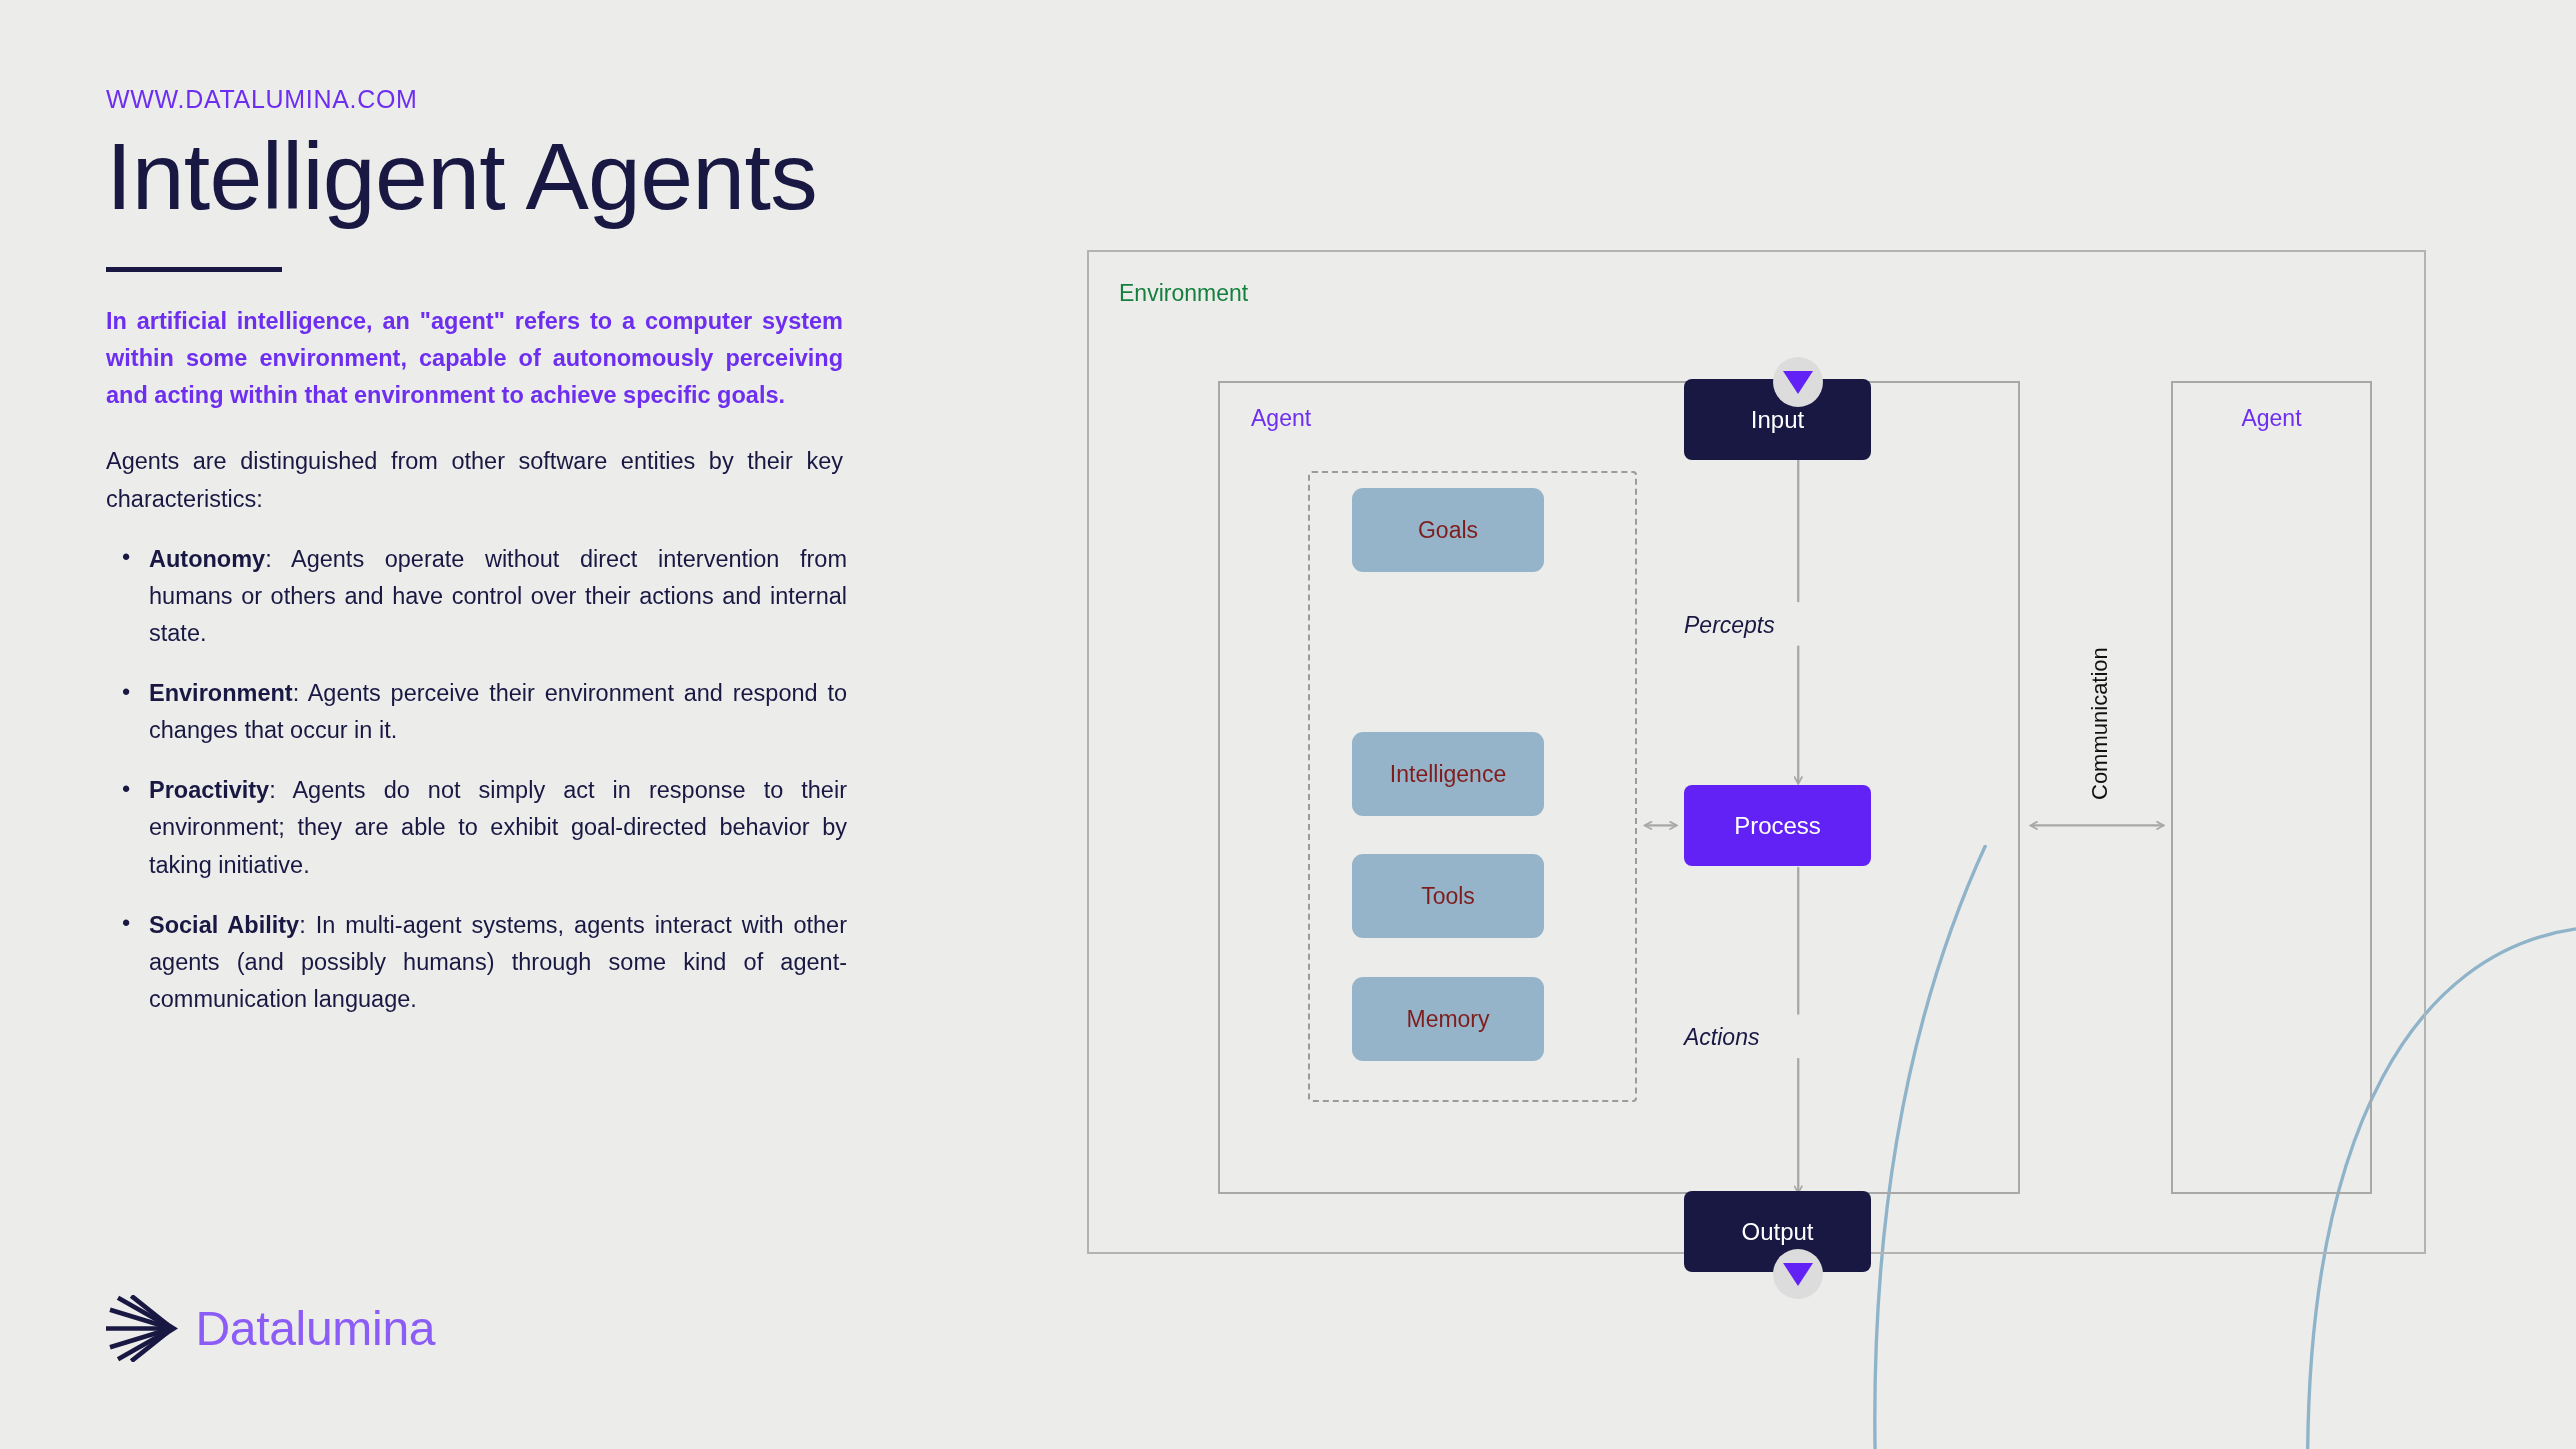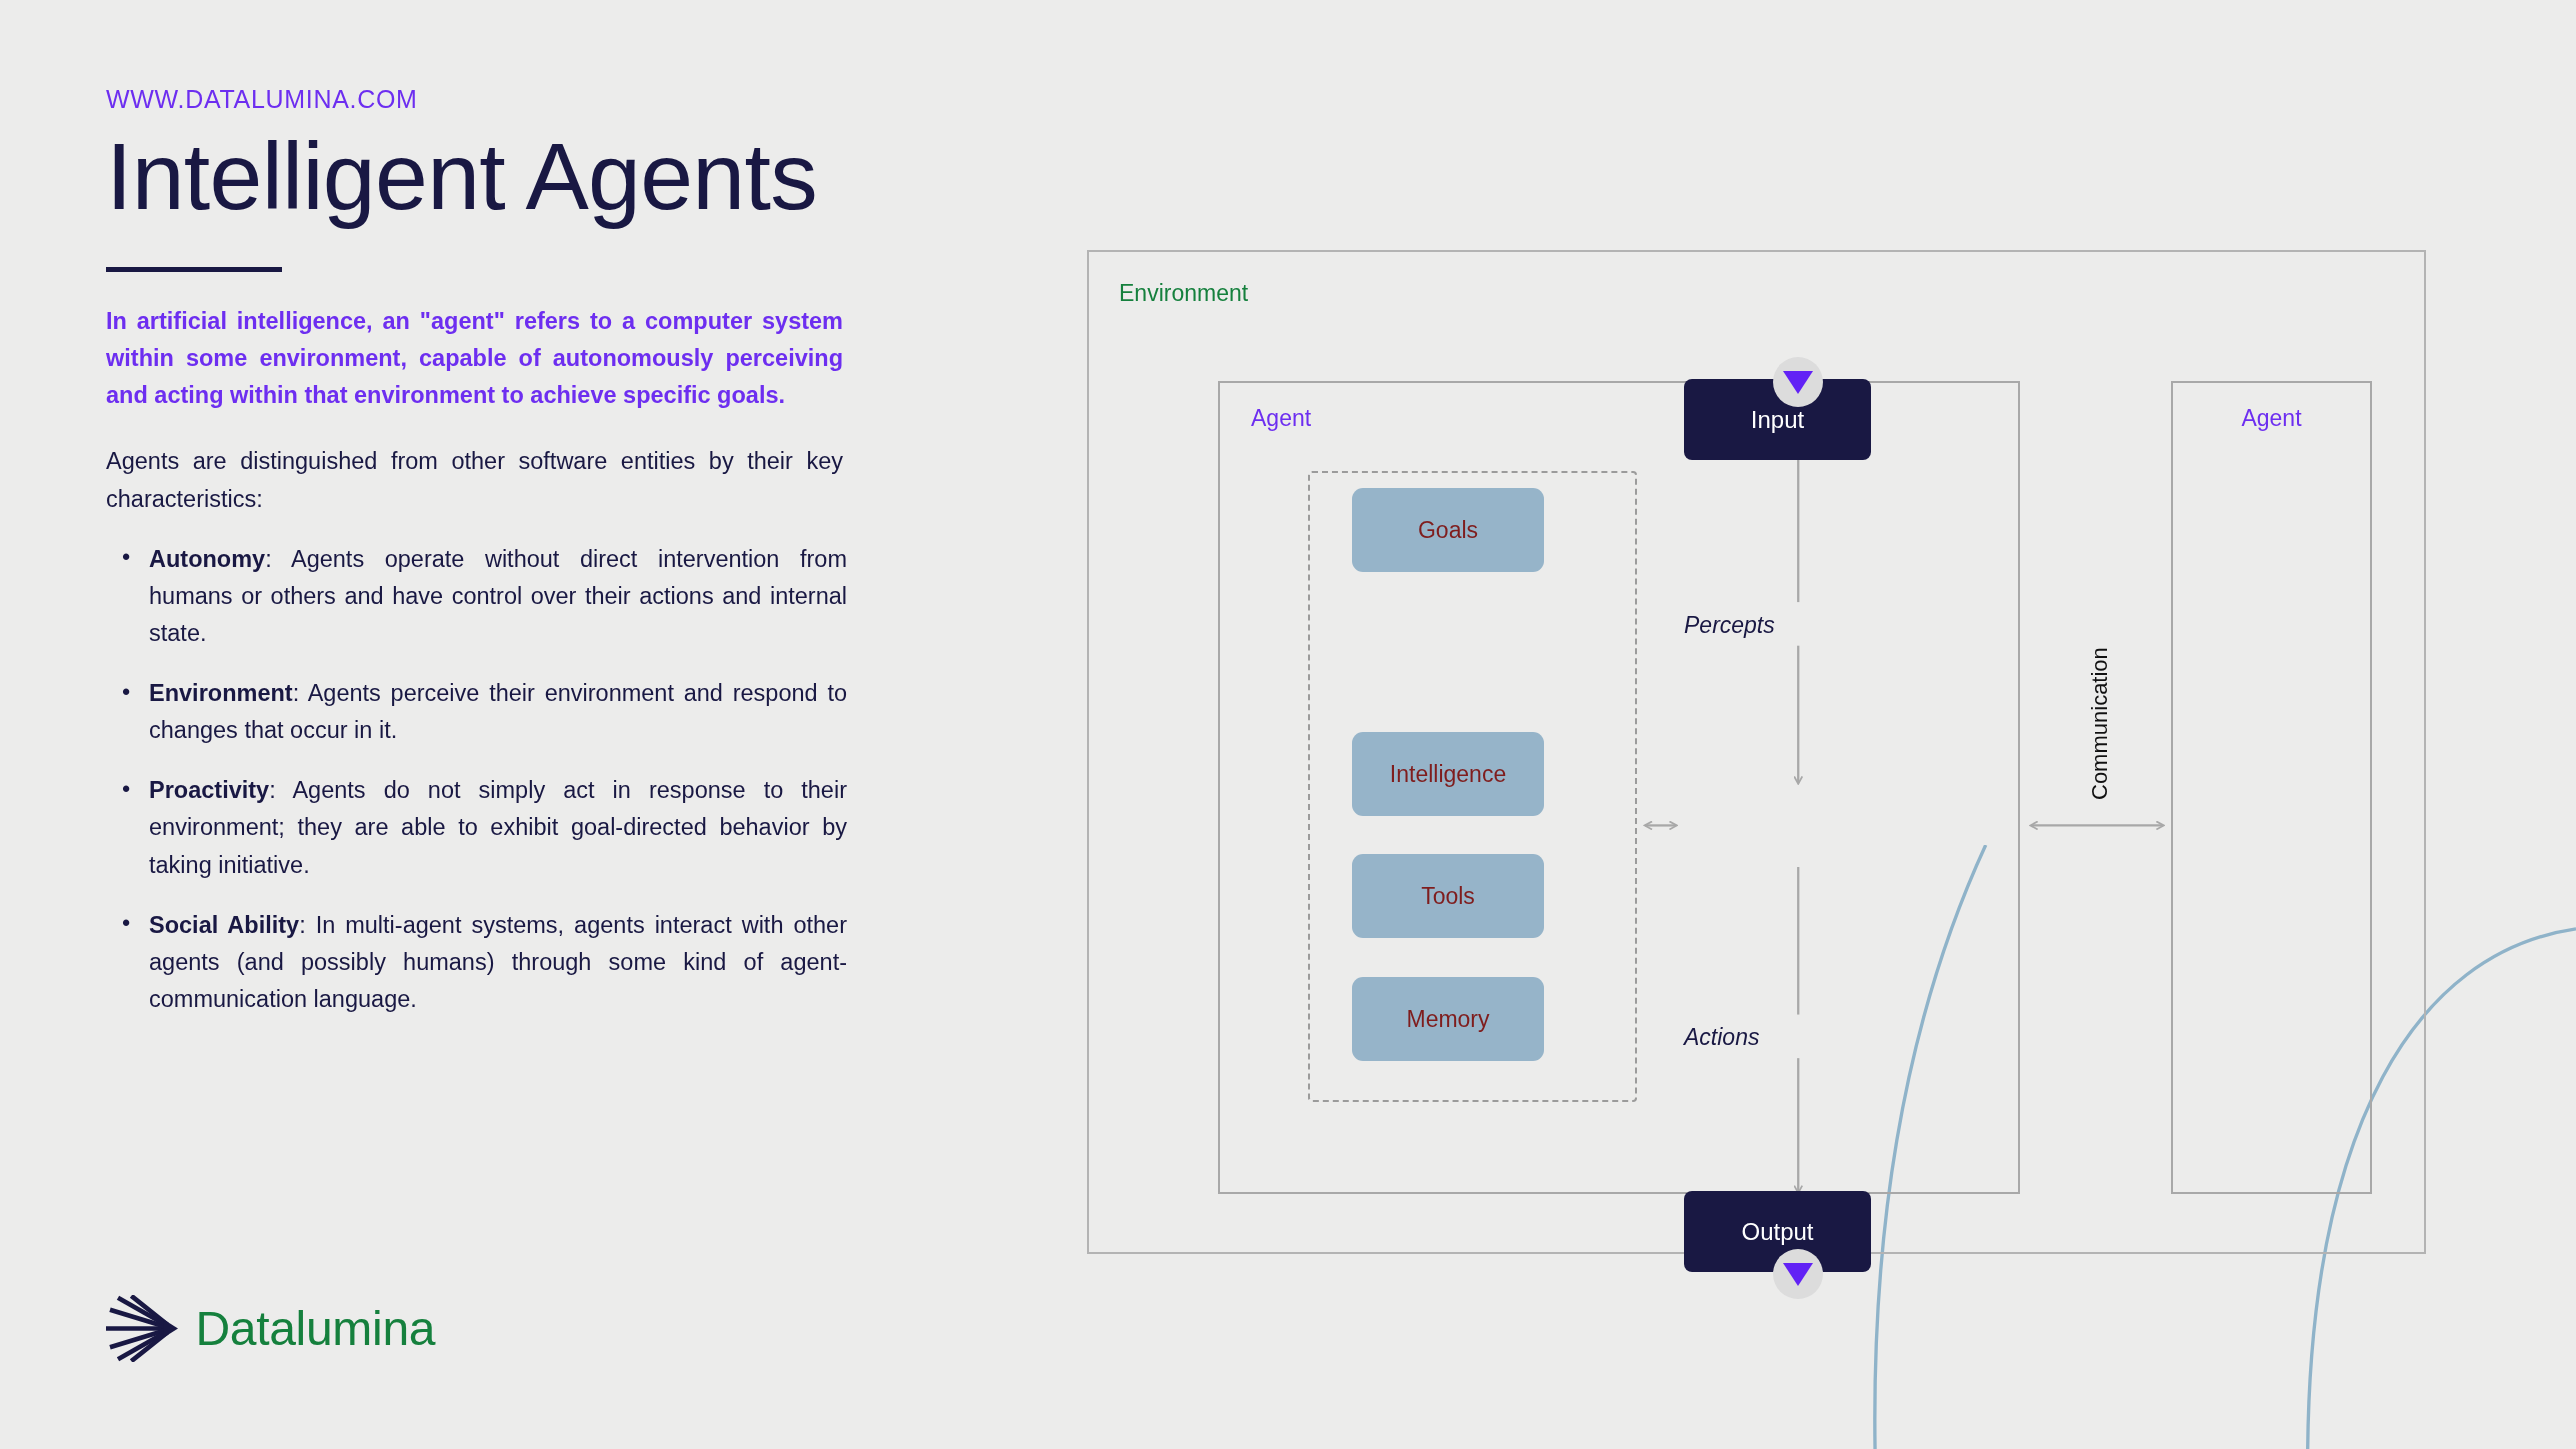--- a/index.html
+++ b/index.html
@@ -44,21 +44,21 @@
   }
   ul.feats li:before{
     content:"•";position:absolute;left:12px;top:-1.3px;
     color:#191843;font-size:23.5px;line-height:1.58;
   }
   ul.feats li b{font-weight:700;}
 
   
   .logo{position:absolute;left:106px;top:1295px;display:flex;align-items:center;gap:17.4px;}
   .logo-mark{width:72px;height:67px;flex:none;}
-  .logo-word{color:#15803d;font-size:48px;line-height:1;font-weight:400;letter-spacing:-0.3px;}
+  .logo-word{color:#8b5cf6;font-size:48px;line-height:1;font-weight:400;letter-spacing:-0.3px;}
 
   
   .diagram{position:absolute;left:1087px;top:250px;width:1342px;height:1006px;}
   .env-box{
     position:absolute;left:0;top:0;width:1339px;height:1004px;
     border:2.7px solid #b3b3b3;box-sizing:border-box;
   }
   .env-label{
     position:absolute;left:32px;top:32px;color:#15803d;
     font-size:23px;line-height:1;
@@ -205,20 +205,21 @@
     <div class="cap" style="top:238px">Goals</div>
     <div class="cap" style="top:482px">Intelligence</div>
     <div class="cap" style="top:604px">Tools</div>
     <div class="cap" style="top:727px">Memory</div>
 
     <div class="node dark" style="left:597px;top:129px">Input</div>
     <div class="bubble" style="left:686px;top:107px">
       <div class="tri"></div>
     </div>
 
+    <div class="node purple" style="left:597px;top:535px">Process</div>
 
     <div class="node dark" style="left:597px;top:941px">Output</div>
     <div class="bubble" style="left:686px;top:999px">
       <div class="tri"></div>
     </div>
 
     <div class="flow-label" style="left:597px;top:364px;width:228px">Percepts</div>
     <div class="flow-label" style="left:597px;top:776px;width:228px">Actions</div>
 
     <div class="comm-label" style="left:1002px;top:550px">Communication</div>

